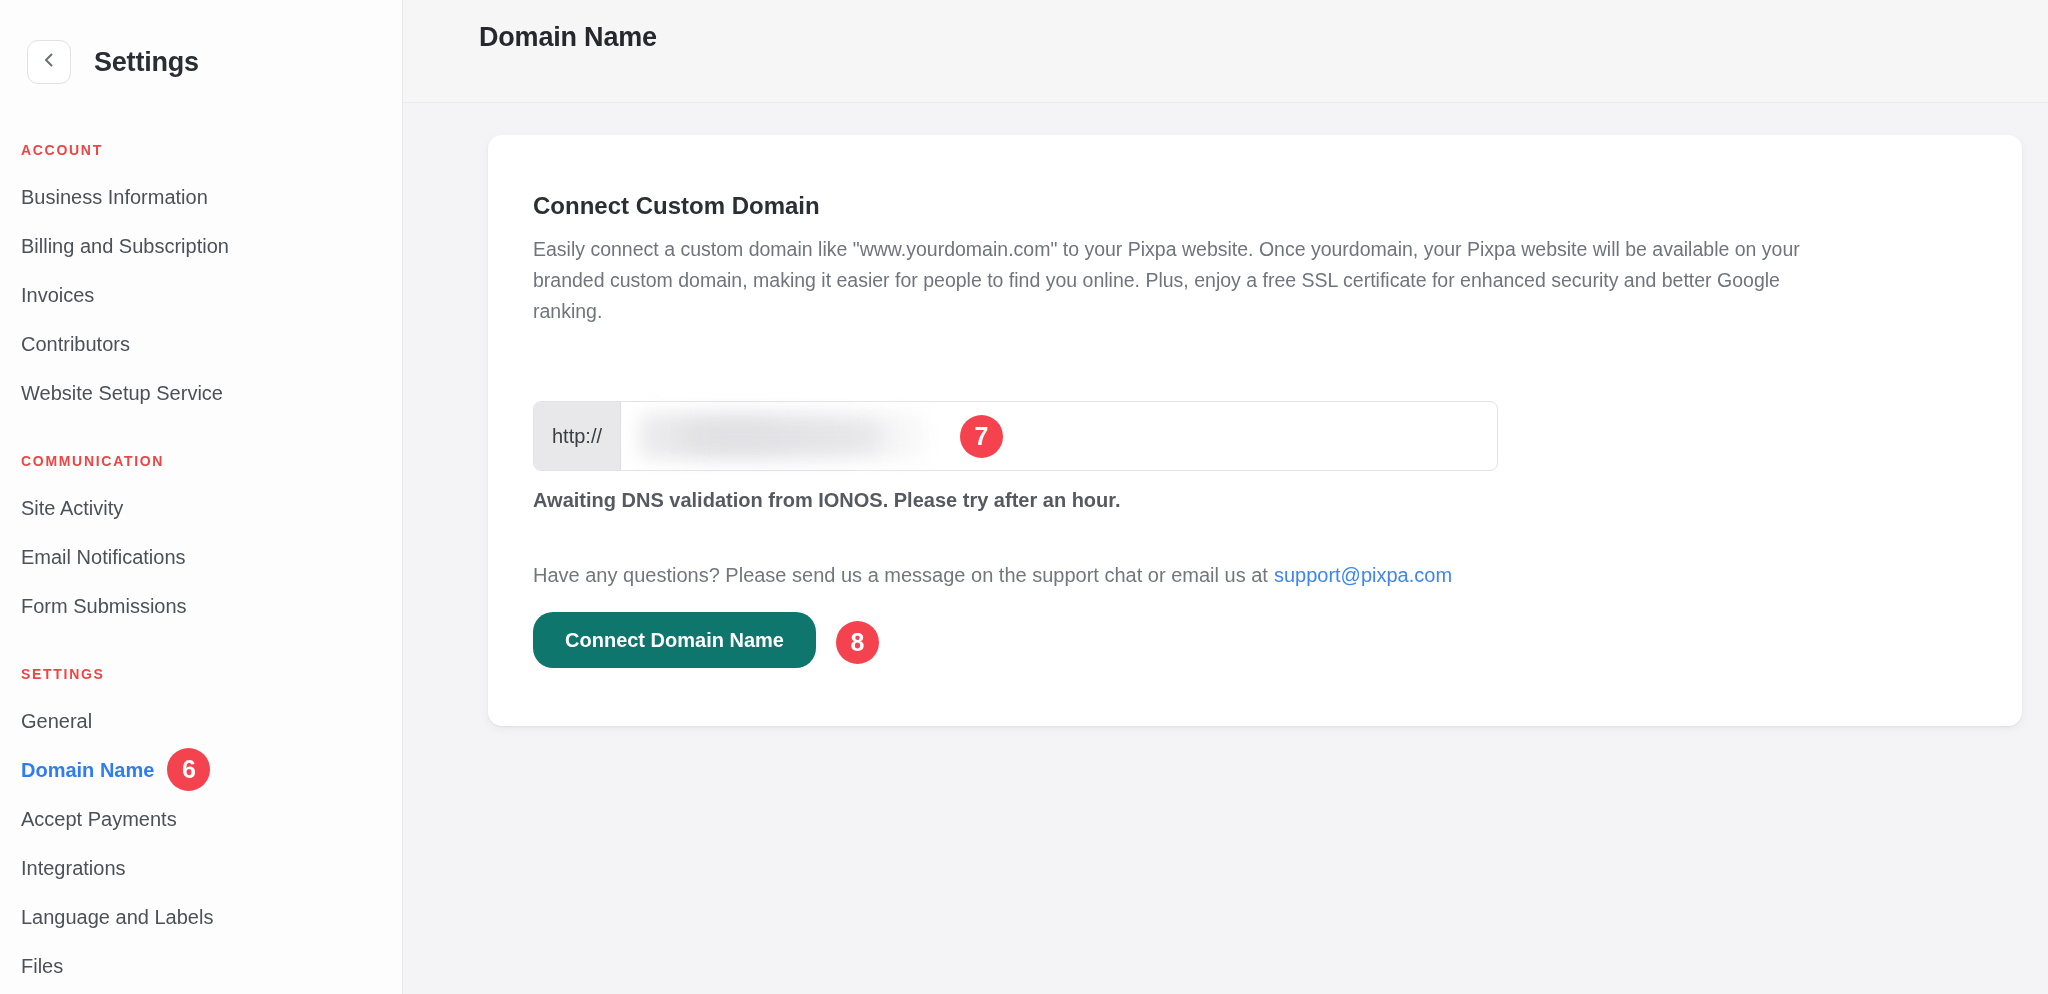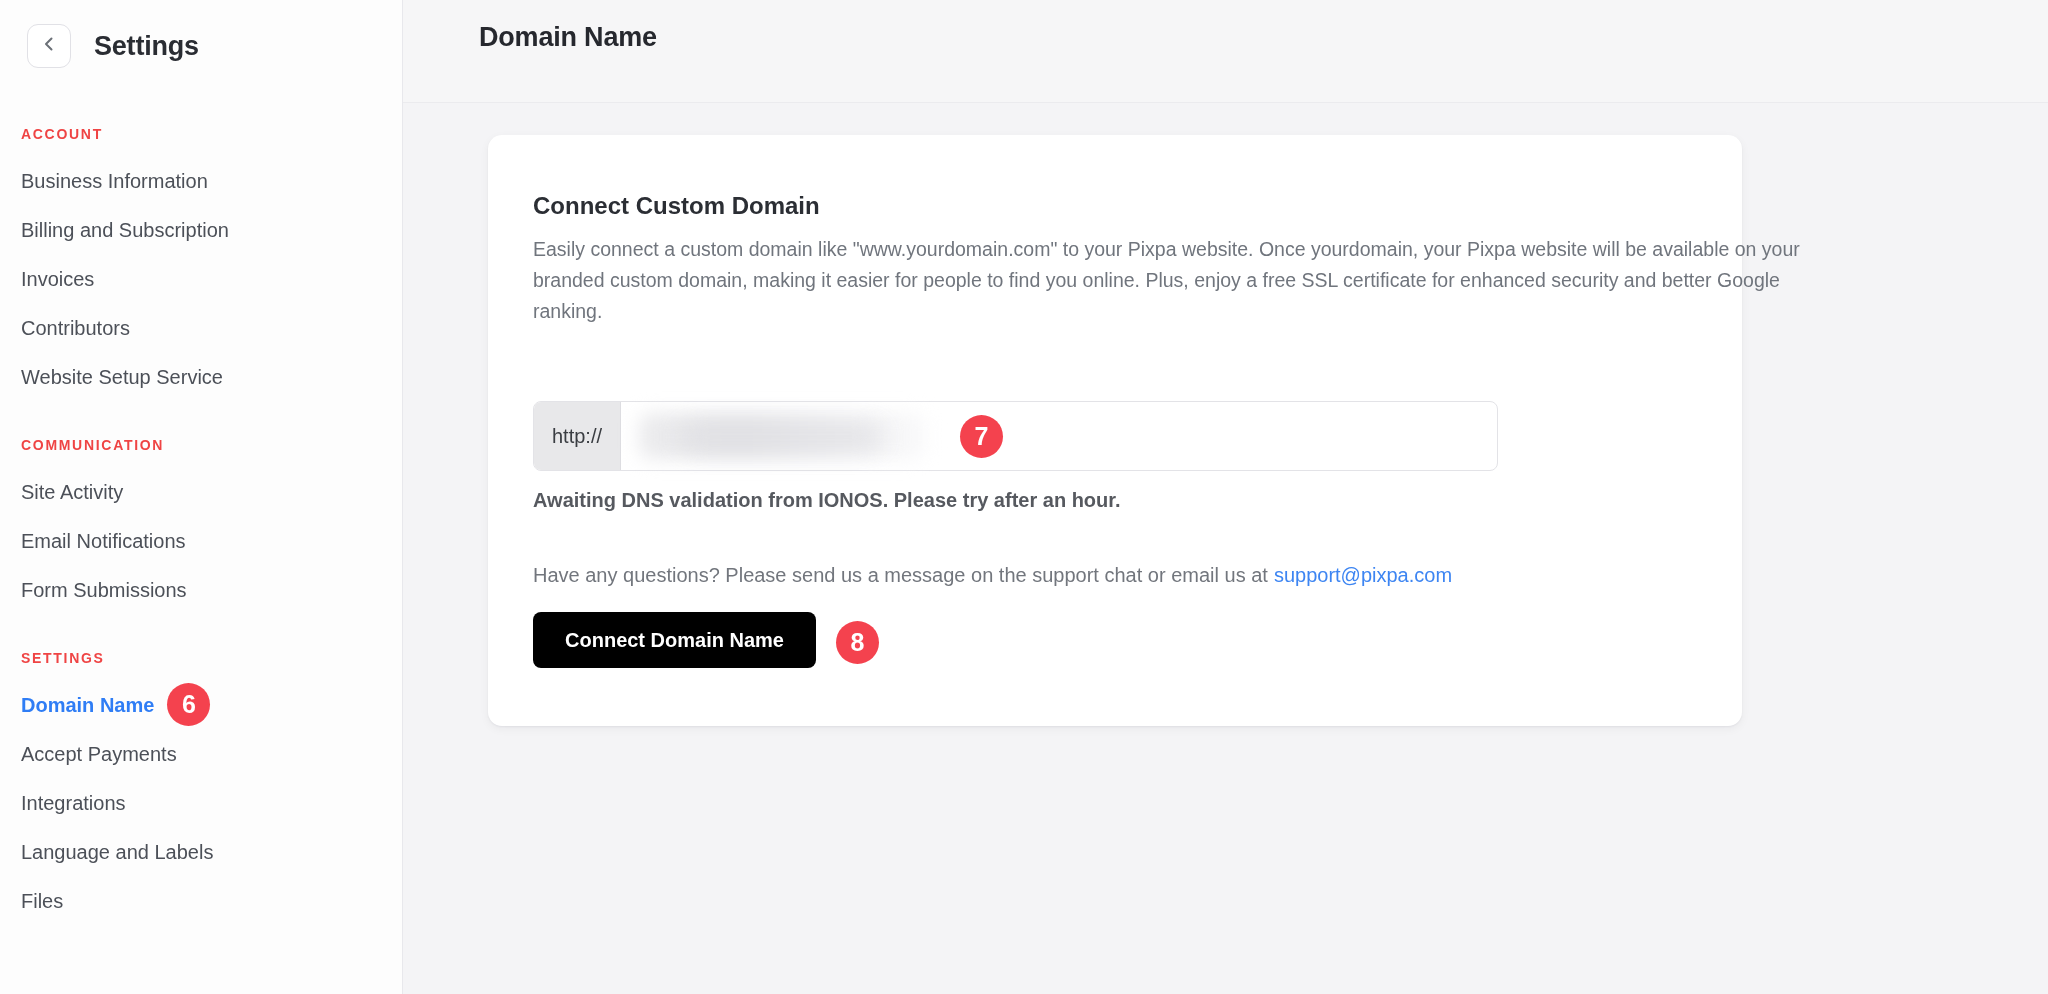--- a/index.html
+++ b/index.html
@@ -7,21 +7,21 @@
   .stage{
     position:relative;width:2048px;height:994px;overflow:hidden;
     background:#f4f4f6;
     font-family:"Liberation Sans", sans-serif;
     -webkit-font-smoothing:antialiased;
   }
   
   .sidebar{
     position:absolute;left:0;top:0;bottom:0;width:403px;
     background:#fdfdfd;border-right:1px solid #e8e8ec;
-    padding:24px 0 0 21px;overflow:hidden;
+    padding:40px 0 0 21px;overflow:hidden;
   }
   .back-row{display:flex;align-items:center;gap:23px;margin-left:6px;}
   .back-btn{
     width:44px;height:44px;border:1px solid #e1e1e6;border-radius:11px;
     background:#fff;display:flex;align-items:center;justify-content:center;
     cursor:pointer;flex:0 0 auto;
   }
   .app-title{font-size:27px;font-weight:700;color:#2a2d33;letter-spacing:-.2px;}
   .section-label{
     margin-top:58px;font-size:14px;font-weight:700;letter-spacing:1.7px;
@@ -43,21 +43,21 @@
   .nav-item .num-badge{margin-left:13px;}
   
   .main-header{
     position:absolute;left:403px;right:0;top:0;height:103px;
     background:#f6f6f7;border-bottom:1px solid #ebebee;
     padding:22px 0 0 76px;
   }
   .page-title{font-size:27px;font-weight:700;color:#26282e;letter-spacing:-.2px;}
   
   .card{
-    position:absolute;left:488px;top:135px;width:1254px;height:591px;
+    position:absolute;left:488px;top:135px;width:1534px;height:591px;
     background:#fff;border-radius:14px;
     box-shadow:0 1px 2px rgba(25,28,33,.05), 0 3px 10px rgba(25,28,33,.05);
   }
   .card-title{
     position:absolute;left:45px;top:57px;font-size:24px;font-weight:700;color:#2b2e34;
   }
   .card-desc{
     position:absolute;left:45px;top:99px;font-size:19.5px;color:#70757d;
     line-height:31px;
   }
@@ -86,21 +86,21 @@
   .domain-row .num-badge{position:absolute;left:426px;top:13px;}
   .status-text{
     position:absolute;left:45px;top:354px;font-size:20px;font-weight:700;color:#56595f;text-align:right;
   }
   .support-row{
     position:absolute;left:45px;top:429px;font-size:20px;color:#72767d;white-space:nowrap;
   }
   .support-link{color:#3d85f2;text-decoration:none;margin-left:6px;cursor:pointer;}
   .connect-btn{
     position:absolute;left:45px;top:477px;width:283px;height:56px;
-    background:#000000;border:none;border-radius:8px;color:#fff;
+    background:#0f766e;border:none;border-radius:20px;color:#fff;
     font-size:20px;font-weight:700;font-family:inherit;cursor:pointer;
     display:flex;align-items:center;justify-content:center;
   }
   .badge-8{position:absolute;left:348px;top:486px;}
 </style>
 </head>
 <body>
 
 <div class="stage">
 
@@ -138,20 +138,23 @@
       <span class="nav-label">Site Activity</span>
     </div>
     <div class="nav-item">
       <span class="nav-label">Email Notifications</span>
     </div>
     <div class="nav-item">
       <span class="nav-label">Form Submissions</span>
     </div>
 
     <div class="section-label subsequent">SETTINGS</div>
+    <div class="nav-item">
+      <span class="nav-label">General</span>
+    </div>
     <div class="nav-item active">
       <span class="nav-label">Domain Name</span>
       <span class="num-badge">6</span>
     </div>
     <div class="nav-item">
       <span class="nav-label">Accept Payments</span>
     </div>
     <div class="nav-item">
       <span class="nav-label">Integrations</span>
     </div>

